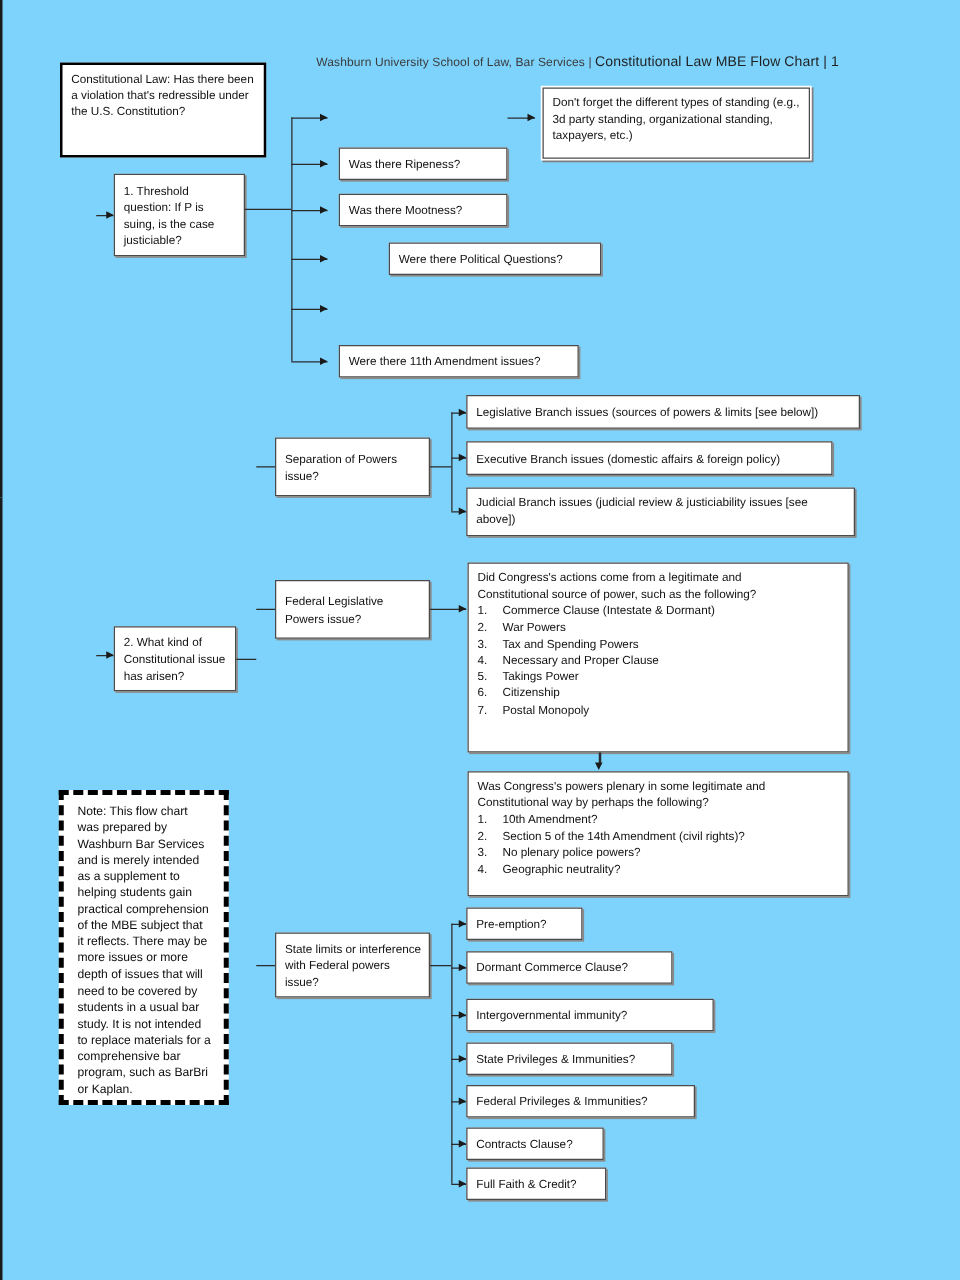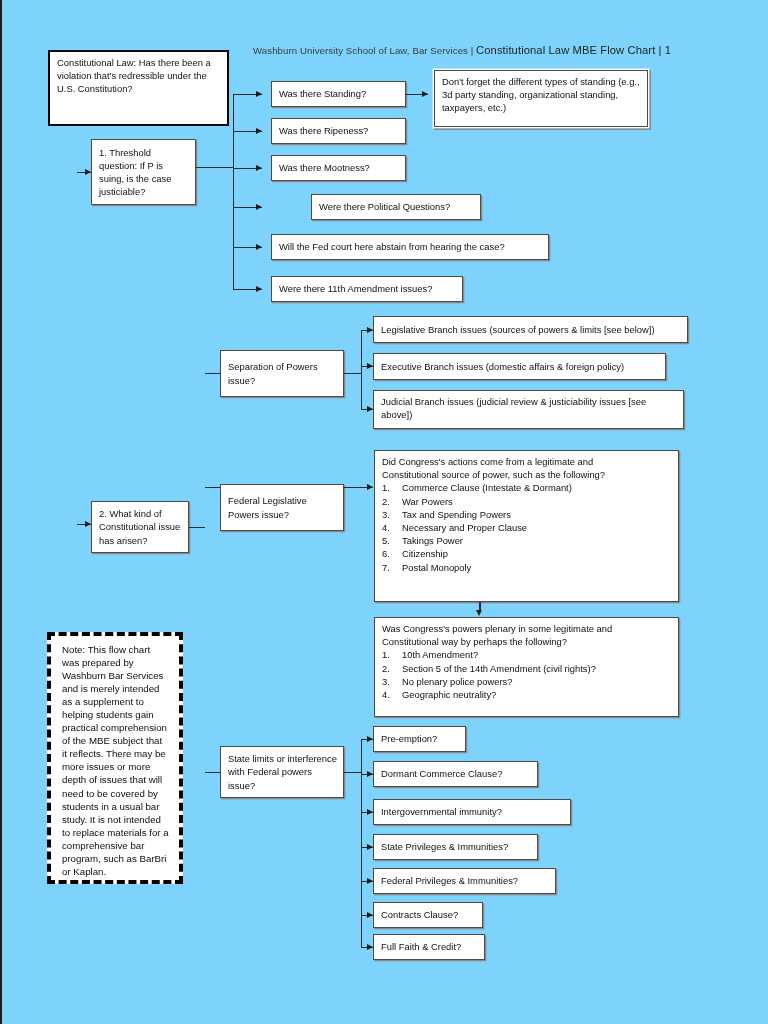--- a/index.html
+++ b/index.html
@@ -120,42 +120,39 @@
 </style>
 </head>
 <body>
 
 <div id="page">
 
   <div class="header">
     <span>Washburn University School of Law, Bar Services</span><span> | </span><span class="big">Constitutional Law MBE Flow Chart</span><span class="big"> | </span><span class="big">1</span>
   </div>
 
-  <div class="box thick" style="left:48px; top:50px; width:181px; height:76px;">
+  <div class="box thick" style="left:48px; top:50px; width:165px; height:76px;">
     <span>Constitutional Law:  Has there been a violation that's redressible under the U.S. Constitution?</span>
   </div>
 
   <div class="trunk" style="left:77px; top:126px; height:398px;"></div>
   <div class="ln-h" style="left:77px; top:172px; width:14px;"></div>
   <div class="arrow" style="left:85px; top:168.5px;"></div>
   <div class="ln-h" style="left:77px; top:524px; width:14px;"></div>
   <div class="arrow" style="left:85px; top:520.5px;"></div>
 
   <div class="box vcenter" style="left:91px; top:139px; width:105px; height:66px;">
     <span>1.  Threshold question:  If P is suing, is the case justiciable?</span>
   </div>
 
   <div class="ln-h" style="left:196px; top:167px; width:37px;"></div>
   <div class="ln-v" style="left:233px; top:94px; width:1.3px; height:195px;"></div>
 
   <div class="ln-h" style="left:233px; top:94px; width:29px;"></div>
   <div class="arrow" style="left:256px; top:90.5px;"></div>
-  <div class="box vcenter" style="left:271px; top:81px; width:135px; height:26px;">
-    <span>Was there Standing?</span>
-  </div>
 
   <div class="ln-h" style="left:406px; top:94px; width:22px;"></div>
   <div class="arrow" style="left:422px; top:90.5px;"></div>
   <div class="box dbl" style="left:434px; top:70px; width:214px; height:57px;">
     <span>Don't forget the different types of standing (e.g., 3d party standing, organizational standing, taxpayers, etc.)</span>
   </div>
 
   <div class="ln-h" style="left:233px; top:131px; width:29px;"></div>
   <div class="arrow" style="left:256px; top:127.5px;"></div>
   <div class="box vcenter" style="left:271px; top:118px; width:135px; height:26px;">
@@ -169,23 +166,20 @@
   </div>
 
   <div class="ln-h" style="left:233px; top:207px; width:29px;"></div>
   <div class="arrow" style="left:256px; top:203.5px;"></div>
   <div class="box vcenter" style="left:271px; top:194px; width:170px; height:26px;margin-left:40px;">
     <span>Were there Political Questions?</span>
   </div>
 
   <div class="ln-h" style="left:233px; top:247px; width:29px;"></div>
   <div class="arrow" style="left:256px; top:243.5px;"></div>
-  <div class="box vcenter" style="left:271px; top:234px; width:278px; height:26px;">
-    <span>Will the Fed court here abstain from hearing the case?</span>
-  </div>
 
   <div class="ln-h" style="left:233px; top:289px; width:29px;"></div>
   <div class="arrow" style="left:256px; top:285.5px;"></div>
   <div class="box vcenter" style="left:271px; top:276px; width:192px; height:26px;">
     <span>Were there 11th Amendment issues?</span>
   </div>
 
   <div class="box vcenter" style="left:91px; top:501px; width:98px; height:52px;">
     <span>2.  What kind of Constitutional issue has arisen?</span>
   </div>
@@ -215,21 +209,21 @@
   </div>
 
   <div class="ln-h" style="left:361px; top:409px; width:12px;"></div>
   <div class="arrow" style="left:367px; top:405.5px;"></div>
   <div class="box" style="left:373px; top:390px; width:311px; height:39px;">
     <span>Judicial Branch issues (judicial review &amp; justiciability issues [see above])</span>
   </div>
 
   <div class="ln-h" style="left:205px; top:487px; width:27px;"></div>
   <div class="arrow" style="left:226px; top:483.5px;"></div>
-  <div class="box vcenter" style="left:220px; top:464px; width:124px; height:47px;margin-top:20px;">
+  <div class="box vcenter" style="left:220px; top:464px; width:124px; height:47px;">
     <span>Federal Legislative Powers issue?</span>
   </div>
 
   <div class="ln-h" style="left:344px; top:487px; width:29px;"></div>
   <div class="arrow" style="left:367px; top:483.5px;"></div>
 
   <div class="box" style="left:374px; top:450px; width:305px; height:152px;">
     <span class="ln">Did Congress's actions come from a legitimate and</span>
     <span class="ln">Constitutional source of power, such as the following?</span>
     <ul class="olist">

